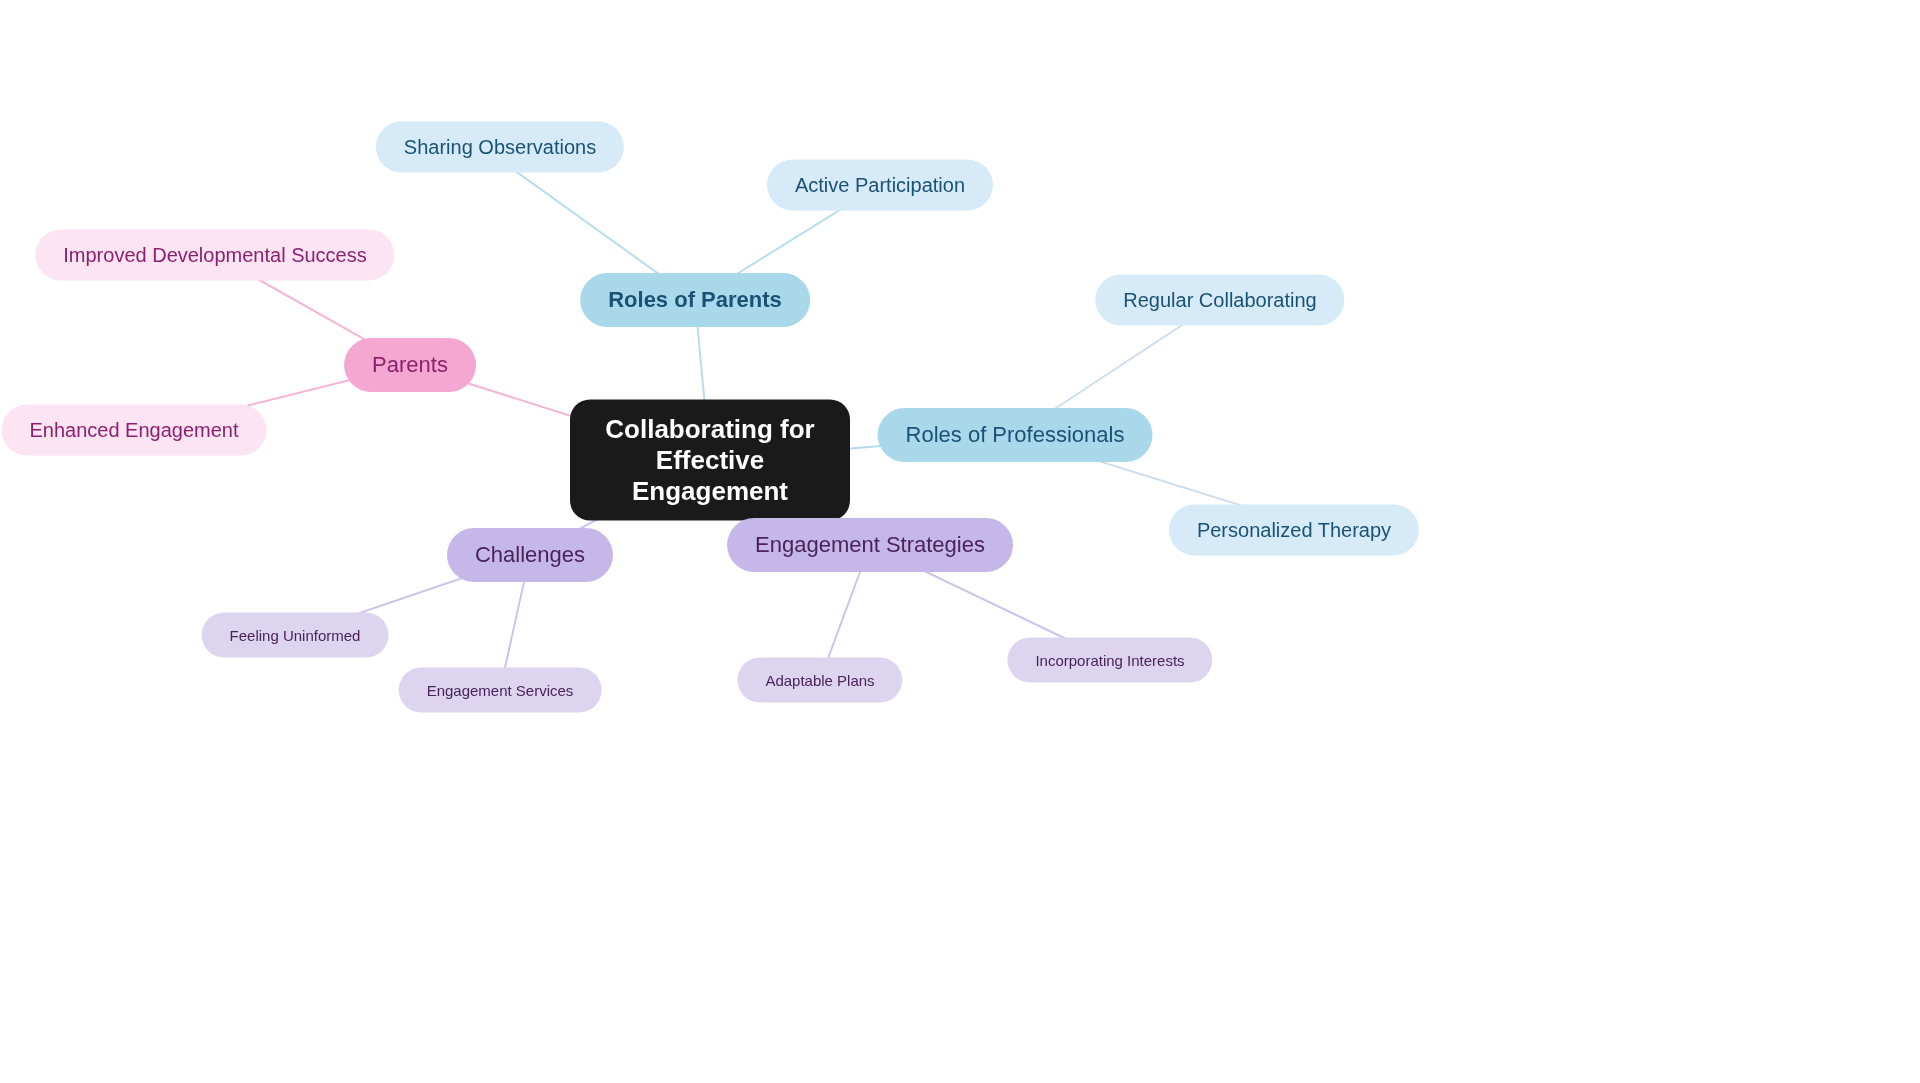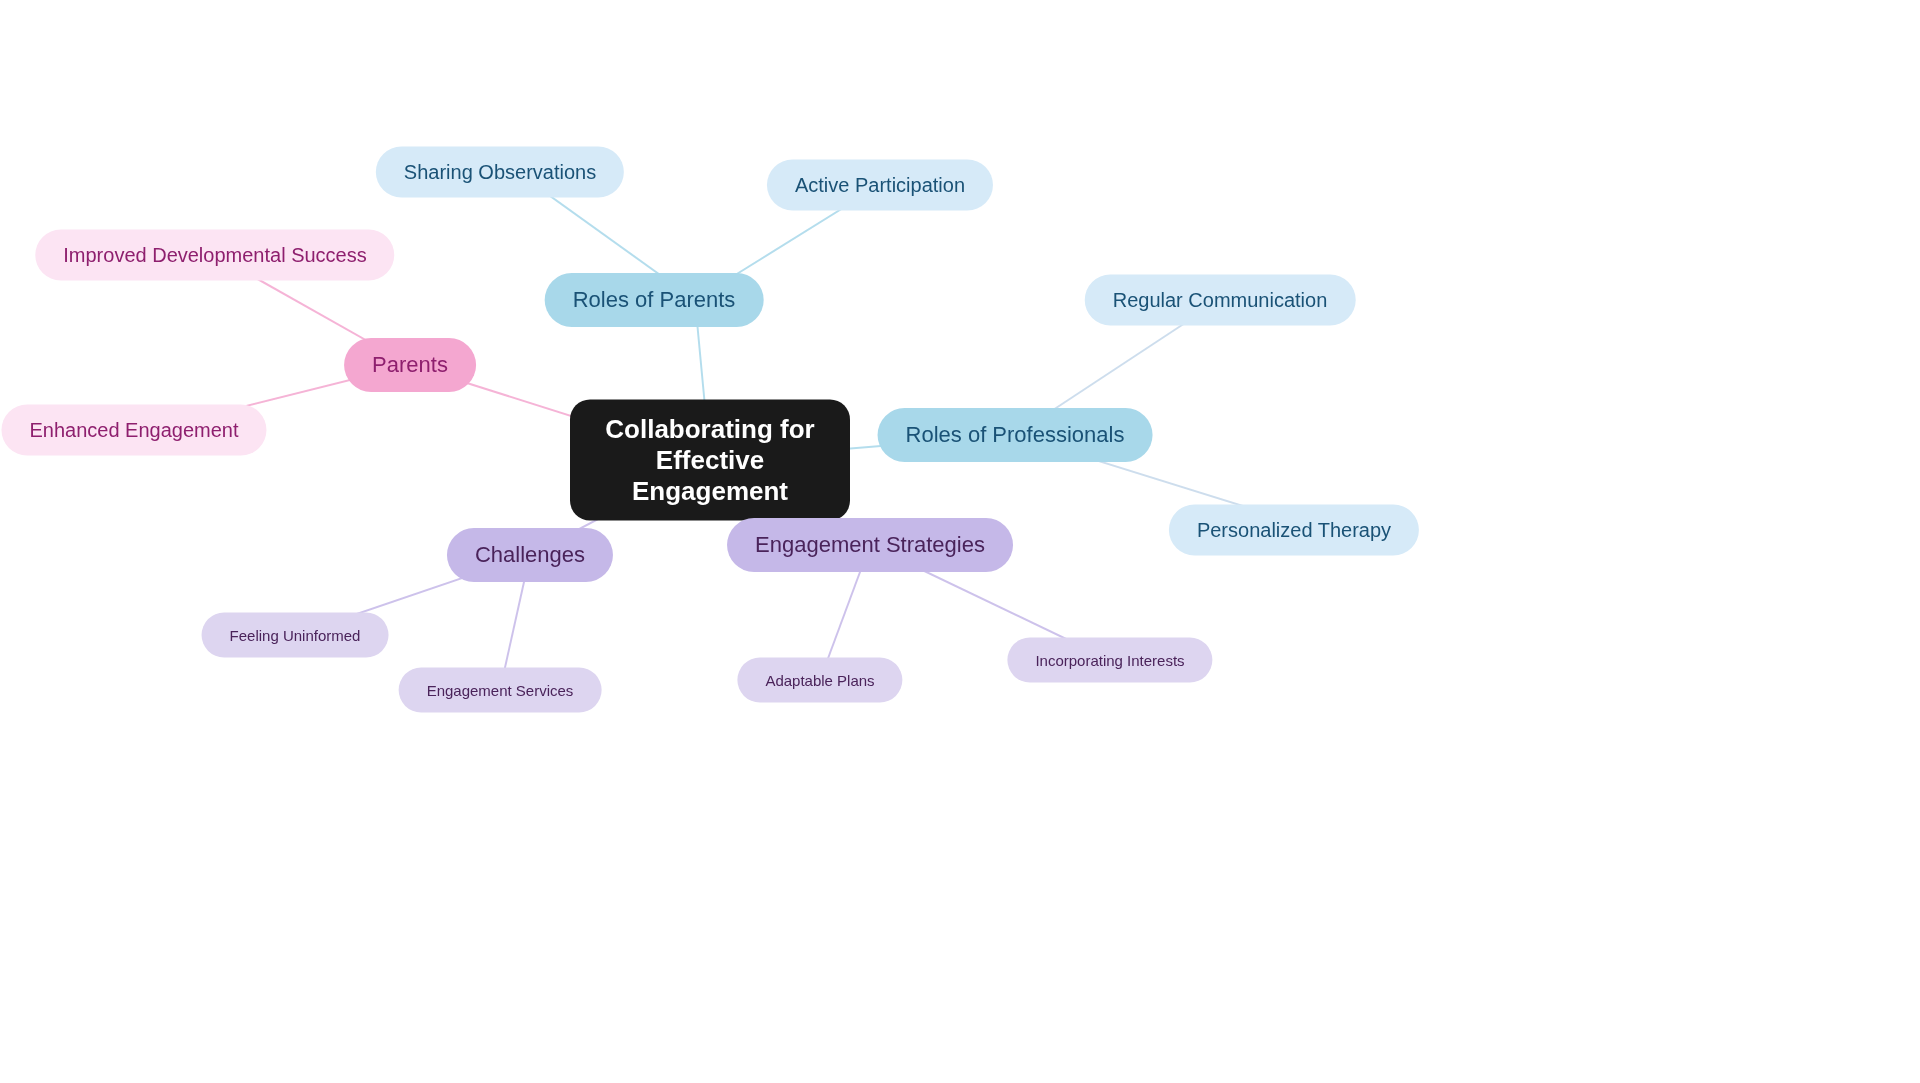--- a/index.html
+++ b/index.html
@@ -92,25 +92,25 @@
       <line x1="410" y1="365" x2="150" y2="430" stroke="#f4a7d0" stroke-width="2" opacity="0.85"></line>
       <line x1="710" y1="460" x2="530" y2="555" stroke="#c5b8e8" stroke-width="2" opacity="0.85"></line>
       <line x1="530" y1="555" x2="295" y2="635" stroke="#c5b8e8" stroke-width="2" opacity="0.85"></line>
       <line x1="530" y1="555" x2="500" y2="690" stroke="#c5b8e8" stroke-width="2" opacity="0.85"></line>
       <line x1="710" y1="460" x2="870" y2="545" stroke="#c5b8e8" stroke-width="2" opacity="0.85"></line>
       <line x1="870" y1="545" x2="820" y2="680" stroke="#c5b8e8" stroke-width="2" opacity="0.85"></line>
       <line x1="870" y1="545" x2="1110" y2="660" stroke="#c5b8e8" stroke-width="2" opacity="0.85"></line>
     </svg>
   <div id="nodes-container">
       <div class="node node-center" style="left: 710px; top: 460px;">Collaborating for Effective Engagement</div>
-      <div class="node node-blue-mid" style="left: 654px; top: 300px;">Roles of Parents</div>
-      <div class="node node-blue-light" style="left: 500px; top: 172px;">Sharing Observations</div>
+      <div class="node node-blue-mid" style="left: 695px; top: 300px; font-weight: bold;">Roles of Parents</div>
+      <div class="node node-blue-light" style="left: 500px; top: 147px;">Sharing Observations</div>
       <div class="node node-blue-light" style="left: 880px; top: 185px;">Active Participation</div>
       <div class="node node-blue-mid" style="left: 1015px; top: 435px;">Roles of Professionals</div>
-      <div class="node node-blue-light" style="left: 1220px; top: 300px;">Regular Communication</div>
+      <div class="node node-blue-light" style="left: 1220px; top: 300px;">Regular Collaborating</div>
       <div class="node node-blue-light" style="left: 1294px; top: 530px;">Personalized Therapy</div>
       <div class="node node-pink-mid" style="left: 410px; top: 365px;">Parents</div>
       <div class="node node-pink-light" style="left: 215px; top: 255px;">Improved Developmental Success</div>
       <div class="node node-pink-light" style="left: 134px; top: 430px;">Enhanced Engagement</div>
       <div class="node node-purple-mid" style="left: 530px; top: 555px; text-align: right;">Challenges</div>
       <div class="node node-purple-light" style="left: 295px; top: 635px;">Feeling Uninformed</div>
       <div class="node node-purple-light" style="left: 500px; top: 690px;">Engagement Services</div>
       <div class="node node-purple-mid" style="left: 870px; top: 545px;">Engagement Strategies</div>
       <div class="node node-purple-light" style="left: 820px; top: 680px;">Adaptable Plans</div>
       <div class="node node-purple-light" style="left: 1110px; top: 660px;">Incorporating Interests</div>

